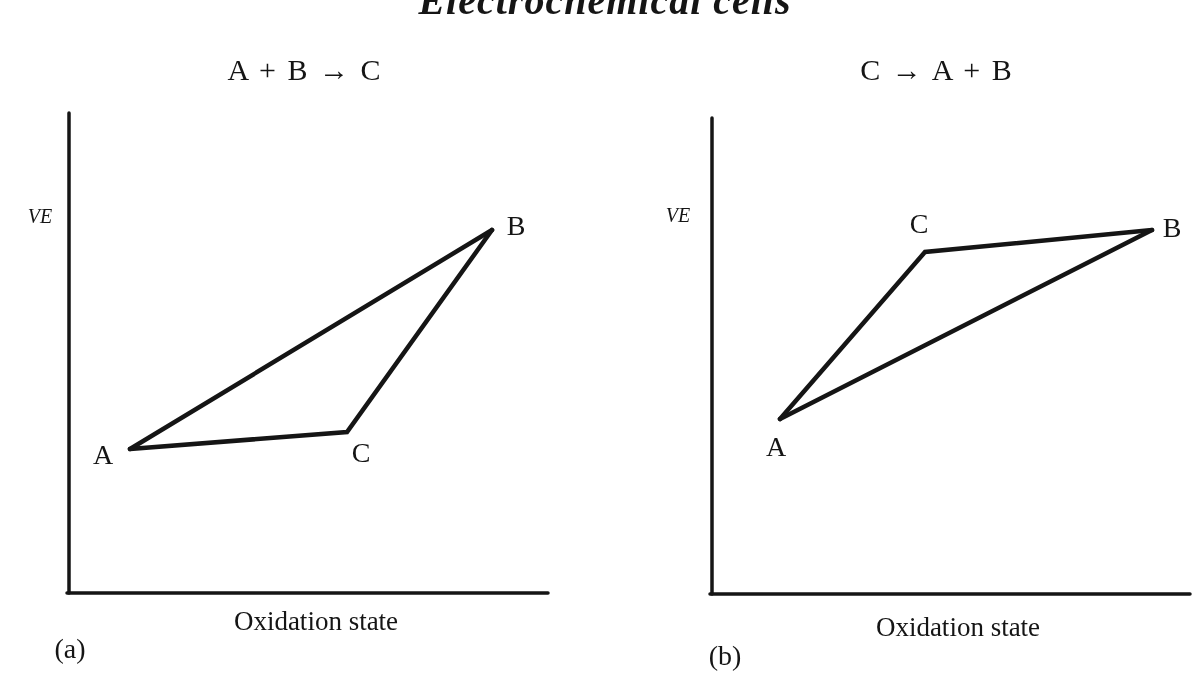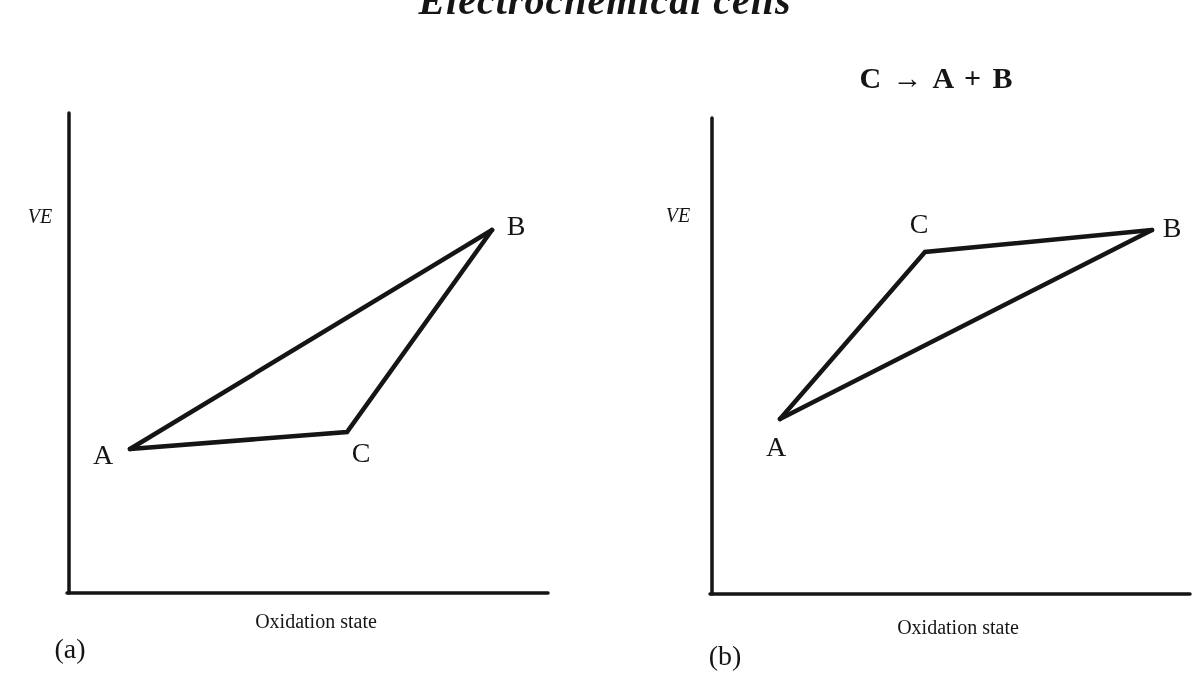--- a/index.html
+++ b/index.html
@@ -47,21 +47,21 @@
     letter-spacing: 2px;
   }
   .ve {
     font-size: 20px;
     font-style: italic;
   }
   .vertex {
     font-size: 28px;
   }
   .axis-label {
-    font-size: 20px;
+    font-size: 27px;
   }
   .caption {
     font-size: 28px;
   }
   svg.lines {
     position: absolute;
     top: 0;
     left: 0;
   }
 </style>
@@ -82,28 +82,29 @@
         <polyline points="130,449 347,432 492,230" fill="none" stroke="#151515" stroke-width="4.5" stroke-linecap="round" stroke-linejoin="miter"></polyline>
       </g>
     <g>
         <polyline points="712,118 712,594" fill="none" stroke="#151515" stroke-width="3.5" stroke-linecap="round" stroke-linejoin="miter"></polyline>
         <polyline points="710,594 1190,594" fill="none" stroke="#151515" stroke-width="3.5" stroke-linecap="round" stroke-linejoin="miter"></polyline>
         <polyline points="780,419 1152,230" fill="none" stroke="#151515" stroke-width="4.5" stroke-linecap="round" stroke-linejoin="miter"></polyline>
         <polyline points="780,419 925,252 1152,230" fill="none" stroke="#151515" stroke-width="4.5" stroke-linecap="round" stroke-linejoin="miter"></polyline>
       </g>
   </svg>
 
+  <div class="lbl reaction" style="left:305px; top:70px;">A + B → C</div>
   <div class="lbl ve" style="left:40px; top:216px;">VE</div>
   <div class="lbl vertex" style="left:103px; top:455px;">A</div>
   <div class="lbl vertex" style="left:516px; top:226px;">B</div>
   <div class="lbl vertex" style="left:361px; top:453px;">C</div>
   <div class="lbl axis-label" style="left:316px; top:621px;">Oxidation state</div>
   <div class="lbl caption" style="left:70px; top:649px;">(a)</div>
 
-  <div class="lbl reaction" style="left:937px; top:78px;font-weight:bold;">C → A + B</div>
+  <div class="lbl reaction" style="left:937px; top:70px;">C → A + B</div>
   <div class="lbl ve" style="left:678px; top:215px;">VE</div>
   <div class="lbl vertex" style="left:776px; top:447px;">A</div>
   <div class="lbl vertex" style="left:1172px; top:228px;">B</div>
   <div class="lbl vertex" style="left:919px; top:224px;">C</div>
   <div class="lbl axis-label" style="left:958px; top:627px;">Oxidation state</div>
   <div class="lbl caption" style="left:725px; top:656px;">(b)</div>
 
 </div>
 
 </body></html>

